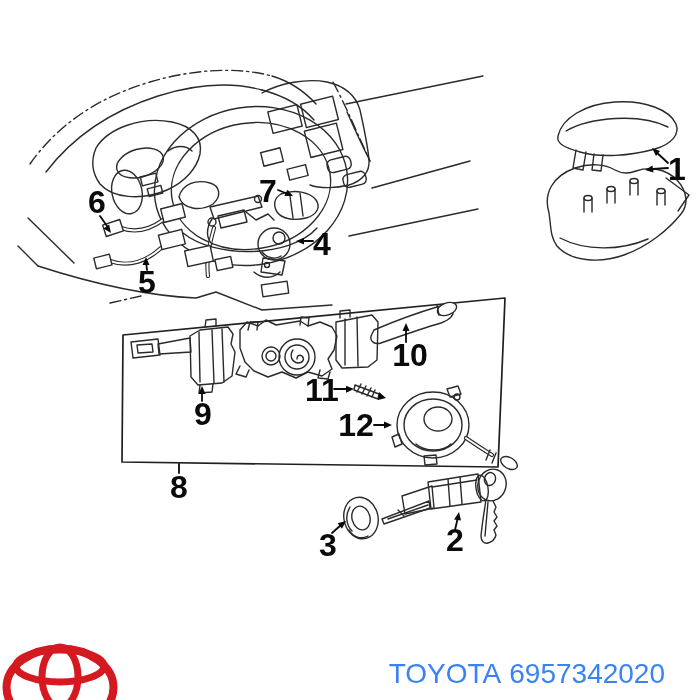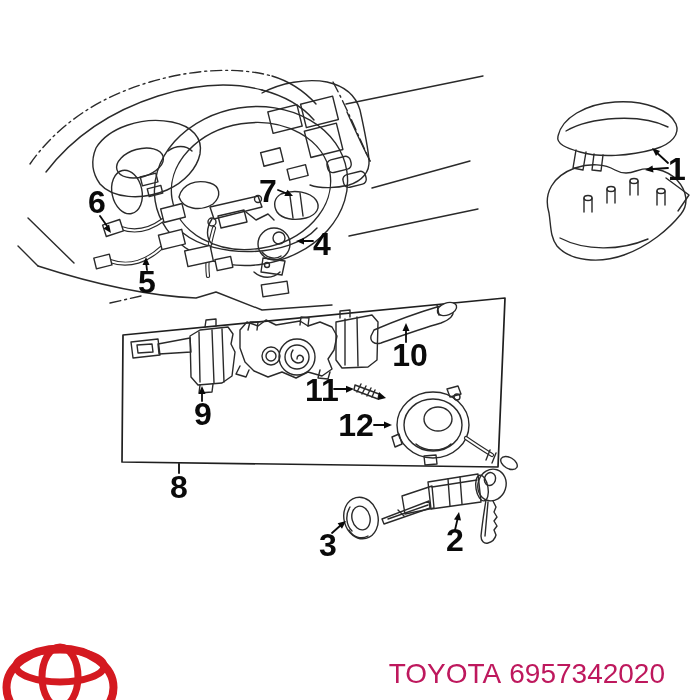--- a/index.html
+++ b/index.html
@@ -7,21 +7,21 @@
   svg{position:absolute;left:0;top:0;}
   .art path,.art ellipse,.art rect,.art circle,.art polygon{fill:none;stroke:#2a2a2a;stroke-width:1.4;stroke-linecap:round;stroke-linejoin:round;}
   .art .dd{stroke-dasharray:11 4 2 4;}
   .art .box{stroke:#1f1f1f;stroke-width:1.7;}
   .art .tube{stroke-width:4.2;}
   .art .tubecore{stroke:#ffffff;stroke-width:2.0;}
   .art .whitefill{fill:#ffffff;}
   .art .arrowhead{fill:#0a0a0a;stroke:none;}
   .art .leader{stroke:#0a0a0a;stroke-width:1.8;}
   .art text.callout{font-family:"Liberation Sans",sans-serif;font-size:32px;font-weight:700;fill:#0a0a0a;text-anchor:middle;stroke:none;}
-  .footer-text{position:absolute;top:658px;right:35px;font-size:28px;color:#be185d;white-space:nowrap;}
+  .footer-text{position:absolute;top:658px;right:35px;font-size:28px;color:#3b82f6;white-space:nowrap;}
   .footer-text span{display:inline;}
   .footer-text .pn{margin-left:8px;}
   .logo{position:absolute;left:2px;top:641px;}
 </style>
 </head>
 <body>
 
 <div class="stage">
 
   <svg class="art" width="700" height="700" viewBox="0 0 700 700">

